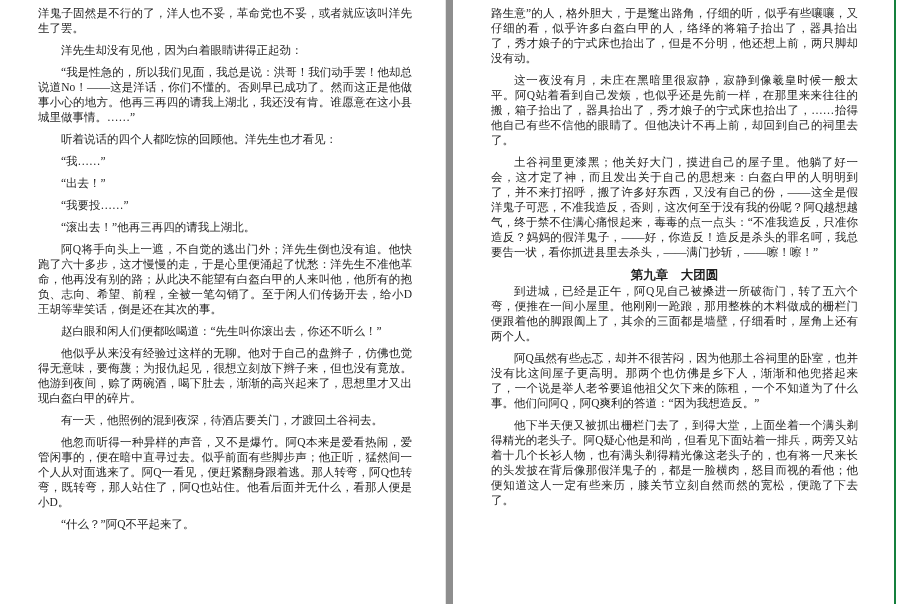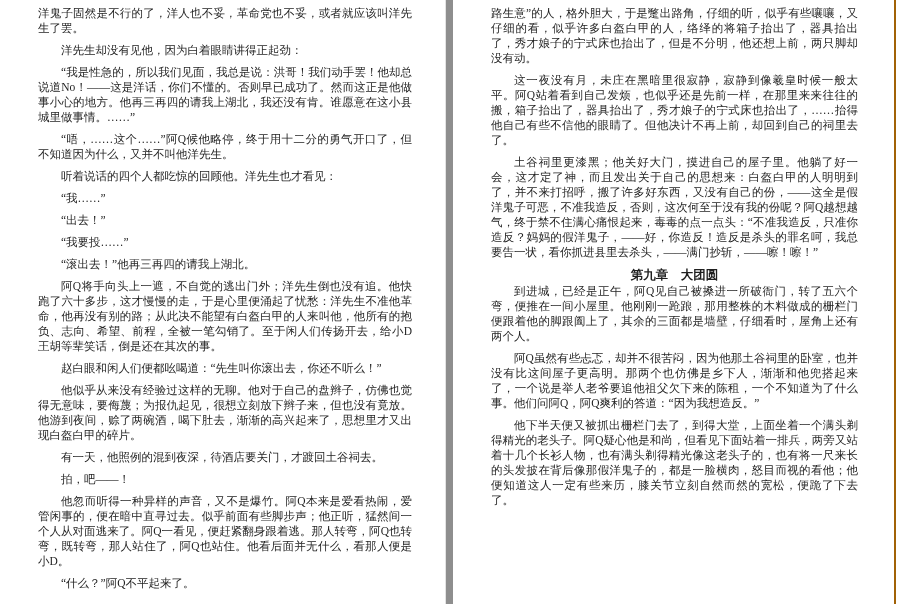--- a/index.html
+++ b/index.html
@@ -31,21 +31,21 @@
     padding: 6px 33px 0 38px;
   }
   .page-divider {
     width: 7px;
     flex: none;
     height: 604px;
     background: #8e8e8e;
   }
   .page-right {
     flex: 1;
-    border-right: 2px solid #a16207;
+    border-right: 2px solid #15803d;
     padding: 6px 36px 0 38px;
   }
   p.para {
     font-family: "Liberation Serif", "DejaVu Serif", serif;
     font-size: 11.5px;
     line-height: 15px;
     color: #1f1f1f;
     margin: 0 0 7px 0;
     text-align: justify;
     text-indent: 2em;
@@ -64,31 +64,29 @@
 </style>
 </head>
 <body>
 
 <div class="reader">
   <div class="page page-left">
     <div>
         <p class="para continuation">洋鬼子固然是不行的了，洋人也不妥，革命党也不妥，或者就应该叫洋先生了罢。</p>
         <p class="para">洋先生却没有见他，因为白着眼睛讲得正起劲：</p>
         <p class="para">“我是性急的，所以我们见面，我总是说：洪哥！我们动手罢！他却总说道No！——这是洋话，你们不懂的。否则早已成功了。然而这正是他做事小心的地方。他再三再四的请我上湖北，我还没有肯。谁愿意在这小县城里做事情。……”</p>
-        <p class="para">“唔，……这个……”阿Q候他略停，终于用十二分的勇气开口了，但不知道因为什么，又并不叫他洋先生。</p>
         <p class="para">听着说话的四个人都吃惊的回顾他。洋先生也才看见：</p>
         <p class="para">“我……”</p>
         <p class="para">“出去！”</p>
         <p class="para">“我要投……”</p>
         <p class="para">“滚出去！”他再三再四的请我上湖北。</p>
         <p class="para">阿Q将手向头上一遮，不自觉的逃出门外；洋先生倒也没有追。他快跑了六十多步，这才慢慢的走，于是心里便涌起了忧愁：洋先生不准他革命，他再没有别的路；从此决不能望有白盔白甲的人来叫他，他所有的抱负、志向、希望、前程，全被一笔勾销了。至于闲人们传扬开去，给小D王胡等辈笑话，倒是还在其次的事。</p>
         <p class="para">赵白眼和闲人们便都吆喝道：“先生叫你滚出去，你还不听么！”</p>
         <p class="para">他似乎从来没有经验过这样的无聊。他对于自己的盘辫子，仿佛也觉得无意味，要侮蔑；为报仇起见，很想立刻放下辫子来，但也没有竟放。他游到夜间，赊了两碗酒，喝下肚去，渐渐的高兴起来了，思想里才又出现白盔白甲的碎片。</p>
         <p class="para">有一天，他照例的混到夜深，待酒店要关门，才踱回土谷祠去。</p>
-        <p class="para">拍，吧——！</p>
         <p class="para">他忽而听得一种异样的声音，又不是爆竹。阿Q本来是爱看热闹，爱管闲事的，便在暗中直寻过去。似乎前面有些脚步声；他正听，猛然间一个人从对面逃来了。阿Q一看见，便赶紧翻身跟着逃。那人转弯，阿Q也转弯，既转弯，那人站住了，阿Q也站住。他看后面并无什么，看那人便是小D。</p>
         <p class="para">“什么？”阿Q不平起来了。</p>
       </div>
   </div>
   <div class="page-divider"></div>
   <div class="page page-right">
     <div>
         <p class="para continuation">路生意”的人，格外胆大，于是蹩出路角，仔细的听，似乎有些嚷嚷，又仔细的看，似乎许多白盔白甲的人，络绎的将箱子抬出了，器具抬出了，秀才娘子的宁式床也抬出了，但是不分明，他还想上前，两只脚却没有动。</p>
         <p class="para">这一夜没有月，未庄在黑暗里很寂静，寂静到像羲皇时候一般太平。阿Q站着看到自己发烦，也似乎还是先前一样，在那里来来往往的搬，箱子抬出了，器具抬出了，秀才娘子的宁式床也抬出了，……抬得他自己有些不信他的眼睛了。但他决计不再上前，却回到自己的祠里去了。</p>
         <p class="para">土谷祠里更漆黑；他关好大门，摸进自己的屋子里。他躺了好一会，这才定了神，而且发出关于自己的思想来：白盔白甲的人明明到了，并不来打招呼，搬了许多好东西，又没有自己的份，——这全是假洋鬼子可恶，不准我造反，否则，这次何至于没有我的份呢？阿Q越想越气，终于禁不住满心痛恨起来，毒毒的点一点头：“不准我造反，只准你造反？妈妈的假洋鬼子，——好，你造反！造反是杀头的罪名呵，我总要告一状，看你抓进县里去杀头，——满门抄斩，——嚓！嚓！”</p>

